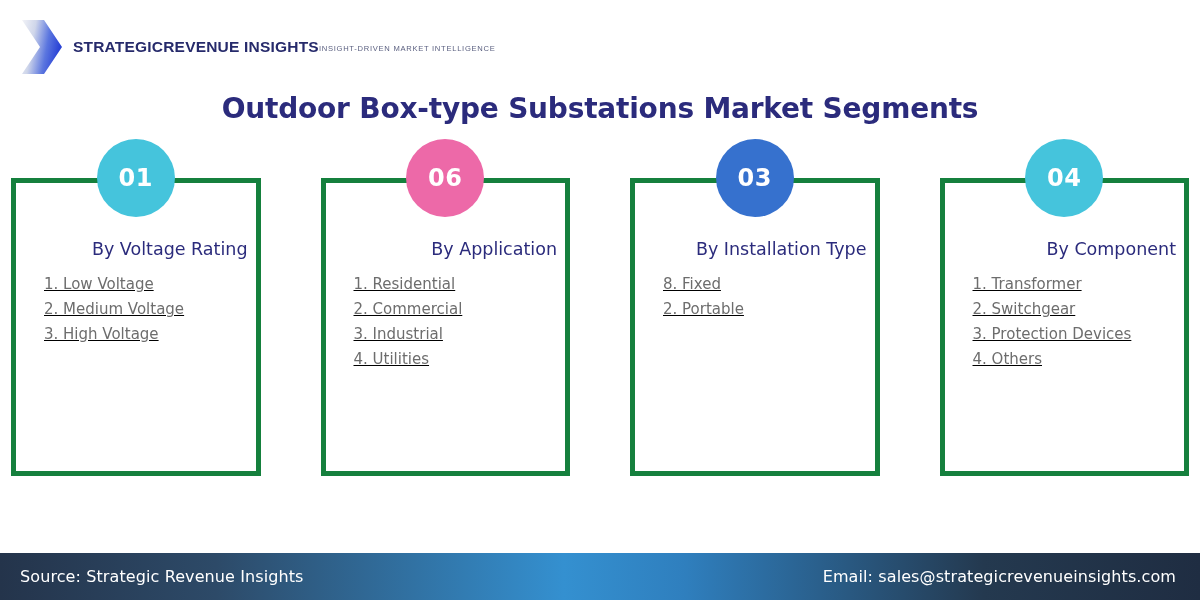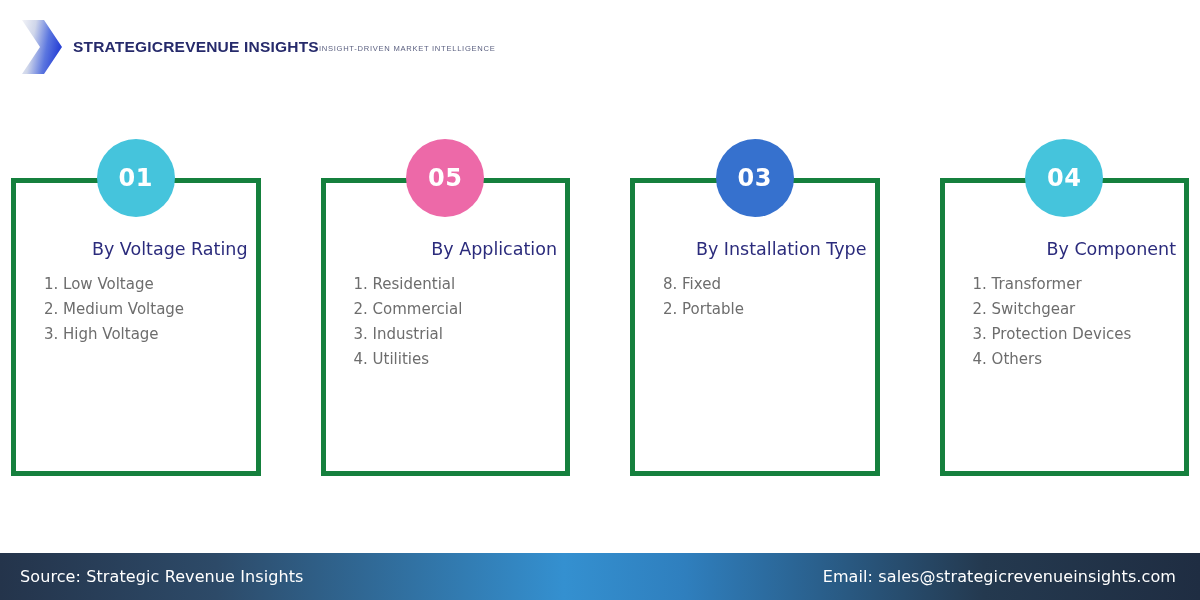--- a/index.html
+++ b/index.html
@@ -59,20 +59,21 @@
   }
   .card-head {
     margin-top:56px; text-align:right;
     font-family:"DejaVu Sans", sans-serif;
     font-weight:normal; font-size:17.5px; color:#2b2b7c;
     padding:0 8px;
   }
   .card-list {
     margin-top:13px; padding-left:28px;
     list-style:none;
+    text-decoration:underline;
   }
   .card-list li {
     font-family:"DejaVu Sans", sans-serif;
     font-size:15px; color:#6d6d6d; line-height:25px;
     white-space:nowrap;
   }
 
   
   .footer {
     position:absolute; left:0; top:553px; width:1200px; height:47px;
@@ -104,35 +105,36 @@
         <path d="M2 2 L24 2 L42 29 L24 56 L2 56 L20 29 Z" fill="url(#chevGrad)"></path>
       </svg>
     </span>
     <span class="logo-text">
       <span class="logo-line1">STRATEGIC</span>
       <span class="logo-line2">REVENUE INSIGHTS</span>
       <span class="logo-tag">INSIGHT-DRIVEN MARKET INTELLIGENCE</span>
     </span>
   </div>
 
+  <div class="title">Outdoor Box-type Substations Market Segments</div>
 
   <div class="cards">
 
     <div class="card">
       <div class="badge" style="background: rgb(69, 196, 220);">01</div>
       <div class="card-head">By Voltage Rating</div>
       <ul class="card-list">
         <li>1. Low Voltage</li>
         <li>2. Medium Voltage</li>
         <li>3. High Voltage</li>
       </ul>
     </div>
 
     <div class="card">
-      <div class="badge" style="background: rgb(237, 105, 168);">05</div>
+      <div class="badge" style="background: rgb(237, 105, 168);">06</div>
       <div class="card-head">By Application</div>
       <ul class="card-list">
         <li>1. Residential</li>
         <li>2. Commercial</li>
         <li>3. Industrial</li>
         <li>4. Utilities</li>
       </ul>
     </div>
 
     <div class="card">

